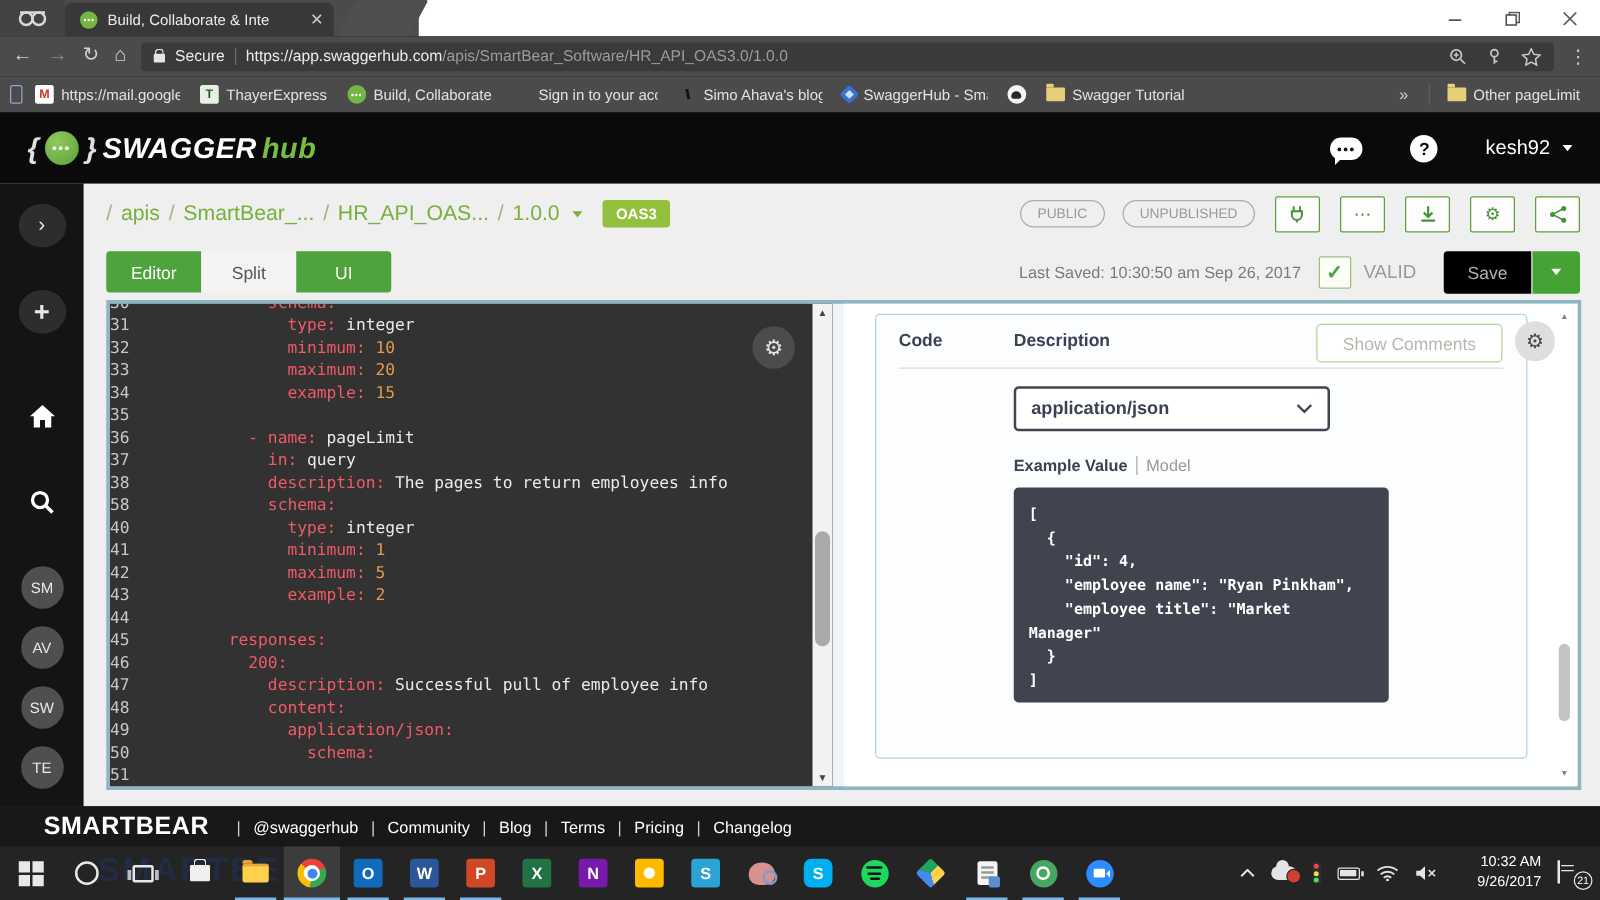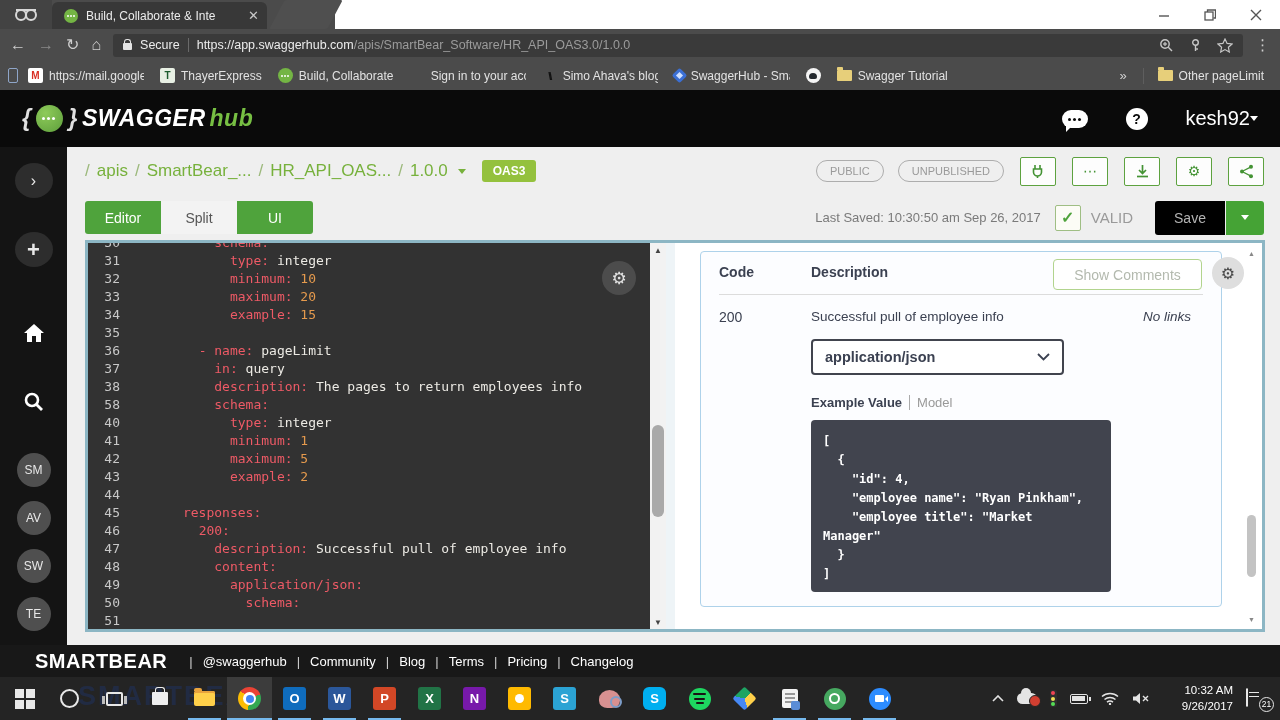--- a/index.html
+++ b/index.html
@@ -68,21 +68,21 @@
   .logo .brace{color:#e0e0e0;font-weight:bold}
   .logo-ball{width:27px;height:27px;border-radius:50%;background:radial-gradient(circle at 35% 30%,#8ecb5a,#5d9e3b);position:relative;margin:0 1px}
   .logo-ball::before{content:"";position:absolute;left:6px;top:12px;width:3px;height:3px;background:#fff;border-radius:50%;box-shadow:5px 0 0 #fff,10px 0 0 #fff}
   .logo .word{color:#fff}
   .logo .accent{color:#77bf43}
   .sh-right{margin-left:auto;display:flex;align-items:center;gap:38px}
   .chat-bubble{width:26px;height:18px;background:#fff;border-radius:9px;position:relative}
   .chat-bubble::before{content:"";position:absolute;left:6px;top:8px;width:3px;height:3px;background:#0a0a0a;border-radius:50%;box-shadow:5px 0 0 #0a0a0a,10px 0 0 #0a0a0a}
   .chat-bubble::after{content:"";position:absolute;left:4px;bottom:-4px;border:4px solid transparent;border-top-color:#fff;border-left-color:#fff}
   .help-circle{width:22px;height:22px;border-radius:50%;background:#fff;color:#0a0a0a;display:flex;align-items:center;justify-content:center;font-weight:bold;font-size:14px}
-  .user{display:flex;align-items:center;color:#fff;font-size:20px}
+  .user{display:flex;align-items:center;gap:10px;color:#fff;font-size:16px}
   .caret{width:0;height:0;border-left:4px solid transparent;border-right:4px solid transparent;border-top:5px solid currentColor;display:inline-block}
 
   
   .body-row{flex:1;display:flex;background:#ededed;min-height:0}
   .side{width:67px;background:#141414;display:flex;flex-direction:column;align-items:center;padding-top:16px;flex:0 0 auto}
   .side-btn{width:38px;height:38px;border-radius:50%;background:#2d2d2d;color:#e8e8e8;display:flex;align-items:center;justify-content:center;font-size:16px}
   .side-btn.arrow{margin-bottom:34px}
   .side-btn.plus{font-size:22px;margin-bottom:48px;font-weight:bold}
   .side-ico{margin-bottom:34px;display:flex;align-items:center;justify-content:center;width:38px;height:38px}
   .avatar{width:34px;height:34px;border-radius:50%;background:#4f4f4f;color:#e8e8e8;font-size:12px;display:flex;align-items:center;justify-content:center;margin-bottom:14px}
@@ -110,21 +110,21 @@
   .valid-box{width:26px;height:26px;border:1px solid #9fbe84;background:#fcfcf6;color:#4fa33c;display:flex;align-items:center;justify-content:center;font-size:16px;font-weight:bold;border-radius:2px;margin-right:10px}
   .valid-label{color:#9a9a9a;font-size:15px;margin-right:22px}
   .save-btn{width:70px;height:34px;background:#000000;color:#b3b3b3;font-size:14px;display:flex;align-items:center;justify-content:center;border-radius:3px 0 0 3px}
   .save-caret{width:38px;height:34px;background:#45a335;color:#fff;display:flex;align-items:center;justify-content:center;border-radius:0 3px 3px 0;margin-left:1px}
 
   
   .split{flex:1;margin:0 15px 13px 18px;border:3px solid #8cb6c4;background:#eef4f7;display:flex;gap:9px;min-height:0}
   .editor{width:578px;background:#323232;position:relative;display:flex;flex:0 0 auto;overflow:hidden}
   .codewrap{flex:1;overflow:hidden;margin-top:-9px;font-family:"DejaVu Sans Mono",monospace;font-size:13px;line-height:18px}
   .cl{display:flex;height:18px;white-space:pre}
-  .cl .ln{width:48px;text-align:right;padding-right:16px;color:#c8c8c8;flex:0 0 auto}
+  .cl .ln{width:48px;padding-right:16px;color:#c8c8c8;flex:0 0 auto}
   .cl .ct{color:#e6e1da;font-family:inherit}
   .tok-k{color:#ee5a66}
   .tok-v{color:#eceae4}
   .tok-n{color:#e59a4d}
   .ed-gear{position:absolute;top:18px;right:30px;width:34px;height:34px;border-radius:50%;background:#4c4c4c;color:#e2e2e2;display:flex;align-items:center;justify-content:center;font-size:17px}
   .ed-scroll{width:16px;background:#f2f2f2;flex:0 0 auto;position:relative}
   .ed-scroll .sarrow{position:absolute;left:0;width:16px;height:14px;display:flex;align-items:center;justify-content:center;color:#444;font-size:8px}
   .ed-scroll .up{top:0}.ed-scroll .down{bottom:0}
   .ed-thumb{position:absolute;left:2px;width:12px;top:182px;height:92px;background:#a9a9a9;border-radius:6px}
 
@@ -457,25 +457,20 @@
         </div>
 
         <div class="docpanel">
           <div class="respbox">
             <div class="resp-head">
               <span class="col-code">Code</span>
               <span class="col-desc">Description</span>
               <span class="col-links">Links</span>
             </div>
             <hr class="resp-hr">
-            <div class="resp-row">
-              <span class="code-val">200</span>
-              <span class="desc-val">Successful pull of employee info</span>
-              <span class="no-links">No links</span>
-            </div>
             <div class="media-select">
               <span>application/json</span>
               <svg width="13" height="8" viewBox="0 0 13 8">
                   <path d="M1 1l5.5 5.5L12 1" fill="none" stroke="#3b4151" stroke-width="1.8"></path>
                 </svg>
             </div>
             <div class="ex-tabs">
               <span class="ex-active">Example Value</span>
               <span class="ex-div"></span>
               <span class="ex-model">Model</span>

